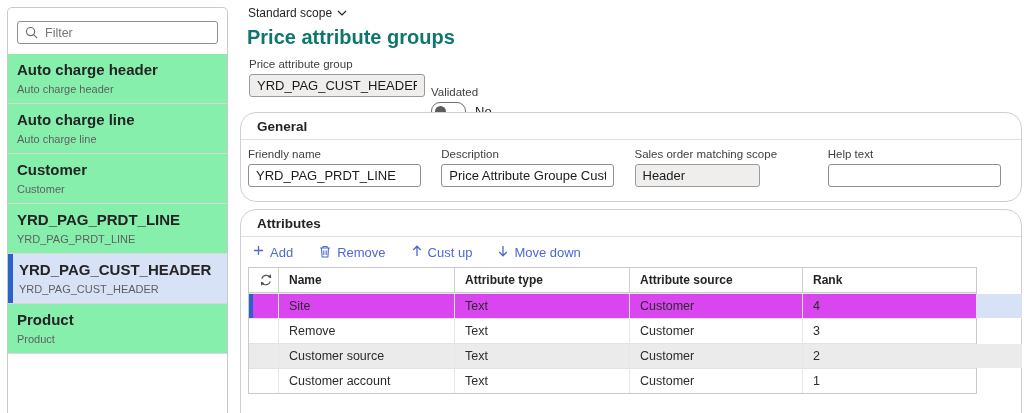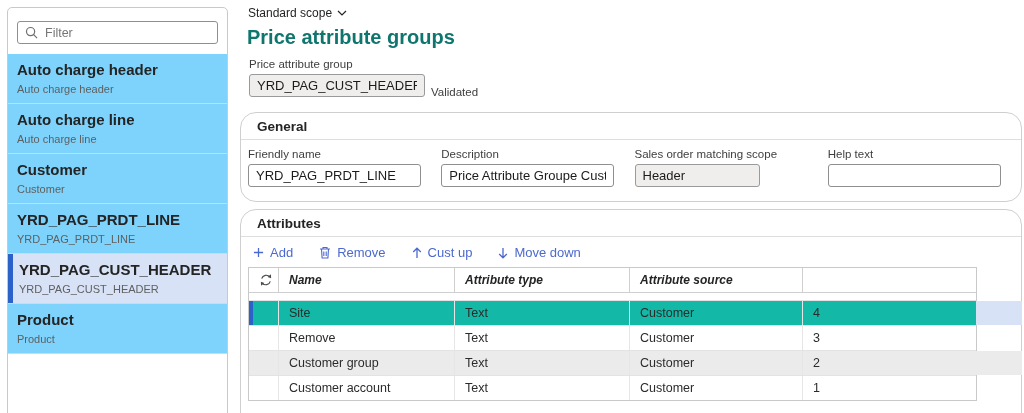--- a/index.html
+++ b/index.html
@@ -16,21 +16,21 @@
   }
   .filter-wrap { position:relative; margin:13px 9px 10px 9px; }
   .filter-input {
     width:100%; height:23px; border:1px solid #8f8f8f; border-radius:3px;
     padding:0 6px 0 27px; font:12.5px "Liberation Sans",sans-serif; color:#333; background:#fff;
   }
   .filter-input::placeholder { color:#767676; }
   .filter-icon { position:absolute; left:8px; top:5px; width:13px; height:13px; }
   .nav-item {
     position:relative; padding:6px 8px 7px 9px; border-bottom:1px solid #d8d8d8;
-    cursor:pointer; background:#7dd3fc;
+    cursor:pointer; background:#86efac;
   }
   .nav-item .t { display:block; font-size:15px; font-weight:700; color:#242424; line-height:19px;
                  white-space:nowrap; overflow:hidden; }
   .nav-item .s { display:block; font-size:11px; color:#5f5f5f; line-height:14px; margin-top:3px;
                  white-space:nowrap; overflow:hidden; }
   .nav-item.selected { background:#d8e2f6; }
   .nav-item.selected::before {
     content:""; position:absolute; left:0; top:0; bottom:0; width:5px; background:#2a62c9;
   }
   .nav-item.selected .t,.nav-item.selected .s { padding-left:2px; }
@@ -71,46 +71,46 @@
     height:27px; border-bottom:1px solid #dedede; display:flex; align-items:center;
     padding-left:16px; font-size:13.5px; font-weight:700; color:#242424;
   }
   .gen-fields { display:flex; padding:8px 0 0 7px; }
   .gen-col { width:215px; }
   .gen-col .inp { width:173px; }
   .gen-col.last .inp { width:125px; }
   
   .grid-toolbar { display:flex; align-items:center; gap:26px; padding:8px 0 7px 12px; }
   .tbtn {
-    display:flex; align-items:center; gap:6px; background:none; border:none; cursor:pointer;
+    display:flex; align-items:flex-start; gap:6px; background:none; border:none; cursor:pointer;
     font:13px "Liberation Sans",sans-serif; color:#4c69cf; padding:0;
   }
   .tbtn svg { display:block; }
   
   .grid { margin-left:7px; width:729px; border:1px solid #c9c9c9; }
   .grow { position:relative; display:flex; height:25px; align-items:stretch; background:#fff; }
   .grow + .grow { border-top:1px solid #e3e3e3; }
   .ghead { border-bottom:1px solid #cfcfcf; }
   .accent { width:4px; flex:none; }
-  .grow.selected { background:#14b8a6;margin-top:7px; }
+  .grow.selected { background:#d946ef; }
   .grow.selected .accent { background:#2a62c9; }
   .grow.striped { background:#ebebeb; }
   .grow.selected::after, .grow.striped::after {
     content:""; position:absolute; left:100%; top:0; bottom:0; width:46px;
   }
   .grow.selected::after { background:#d8e2f6; }
   .grow.striped::after { background:#ebebeb; }
   .c { display:flex; align-items:center; padding:0 10px; font-size:12.5px; color:#2b2b2b;
        overflow:hidden; white-space:nowrap; }
   .c0 { width:26px; flex:none; justify-content:center; padding:0; }
   .c1 { width:176px; flex:none; }
   .c2 { width:175px; flex:none; }
   .c3 { width:173px; flex:none; }
   .c4 { width:173px; flex:none; }
-  .ghead .c { font-weight:700; color:#242424; font-size:12px;font-style:italic; }
+  .ghead .c { font-weight:700; color:#242424; font-size:12px; }
   .ghead .c0,.ghead .c1,.ghead .c2,.ghead .c3 { border-right:1px solid #cfcfcf; }
   .grow:not(.ghead) .c0,.grow:not(.ghead) .c1,.grow:not(.ghead) .c2,.grow:not(.ghead) .c3
     { border-right:1px solid #e6e6e6; }
 </style>
 </head>
 <body>
 
 <div class="sidebar">
   <div class="filter-wrap">
     <svg class="filter-icon" viewBox="0 0 14 14">
@@ -152,20 +152,26 @@
   </svg>
 </div>
 <div class="page-title">Price attribute groups</div>
 
 <div class="hdr-field-1">
   <label class="fld-label">Price attribute group</label>
   <input class="inp disabled" readonly="" value="YRD_PAG_CUST_HEADER" style="">
 </div>
 <div class="hdr-field-2">
   <label class="fld-label">Validated</label>
+  <div class="toggle-row">
+    <span class="toggle">
+        <span class="knob"></span>
+      </span>
+    <span class="toggle-val">No</span>
+  </div>
 </div>
 
 <div class="card card-general">
   <div class="card-head">General</div>
   <div class="gen-fields">
     <div class="gen-col">
       <label class="fld-label">Friendly name</label>
       <input class="inp" value="YRD_PAG_PRDT_LINE" style="">
     </div>
     <div class="gen-col">
@@ -220,20 +226,21 @@
         <svg width="14" height="14" viewBox="0 0 16 16">
           <path d="M3.1 6.4A5.3 5.3 0 0 1 12.3 4.5" stroke="#4a4a4a" stroke-width="1.3" fill="none"></path>
           <polygon points="13.6,1.4 13.9,5.9 9.9,4.7" fill="#4a4a4a"></polygon>
           <path d="M12.9 9.6A5.3 5.3 0 0 1 3.7 11.5" stroke="#4a4a4a" stroke-width="1.3" fill="none"></path>
           <polygon points="2.4,14.6 2.1,10.1 6.1,11.3" fill="#4a4a4a"></polygon>
         </svg>
       </div>
       <div class="c c1">Name</div>
       <div class="c c2">Attribute type</div>
       <div class="c c3">Attribute source</div>
+      <div class="c c4">Rank</div>
     </div>
 
     <div class="grow selected">
       <span class="accent"></span>
       <div class="c c0"></div>
       <div class="c c1">Site</div>
       <div class="c c2">Text</div>
       <div class="c c3">Customer</div>
       <div class="c c4">4</div>
     </div>
@@ -243,21 +250,21 @@
       <div class="c c0"></div>
       <div class="c c1">Remove</div>
       <div class="c c2">Text</div>
       <div class="c c3">Customer</div>
       <div class="c c4">3</div>
     </div>
 
     <div class="grow striped">
       <span class="accent"></span>
       <div class="c c0"></div>
-      <div class="c c1">Customer group</div>
+      <div class="c c1">Customer source</div>
       <div class="c c2">Text</div>
       <div class="c c3">Customer</div>
       <div class="c c4">2</div>
     </div>
 
     <div class="grow">
       <span class="accent"></span>
       <div class="c c0"></div>
       <div class="c c1">Customer account</div>
       <div class="c c2">Text</div>

